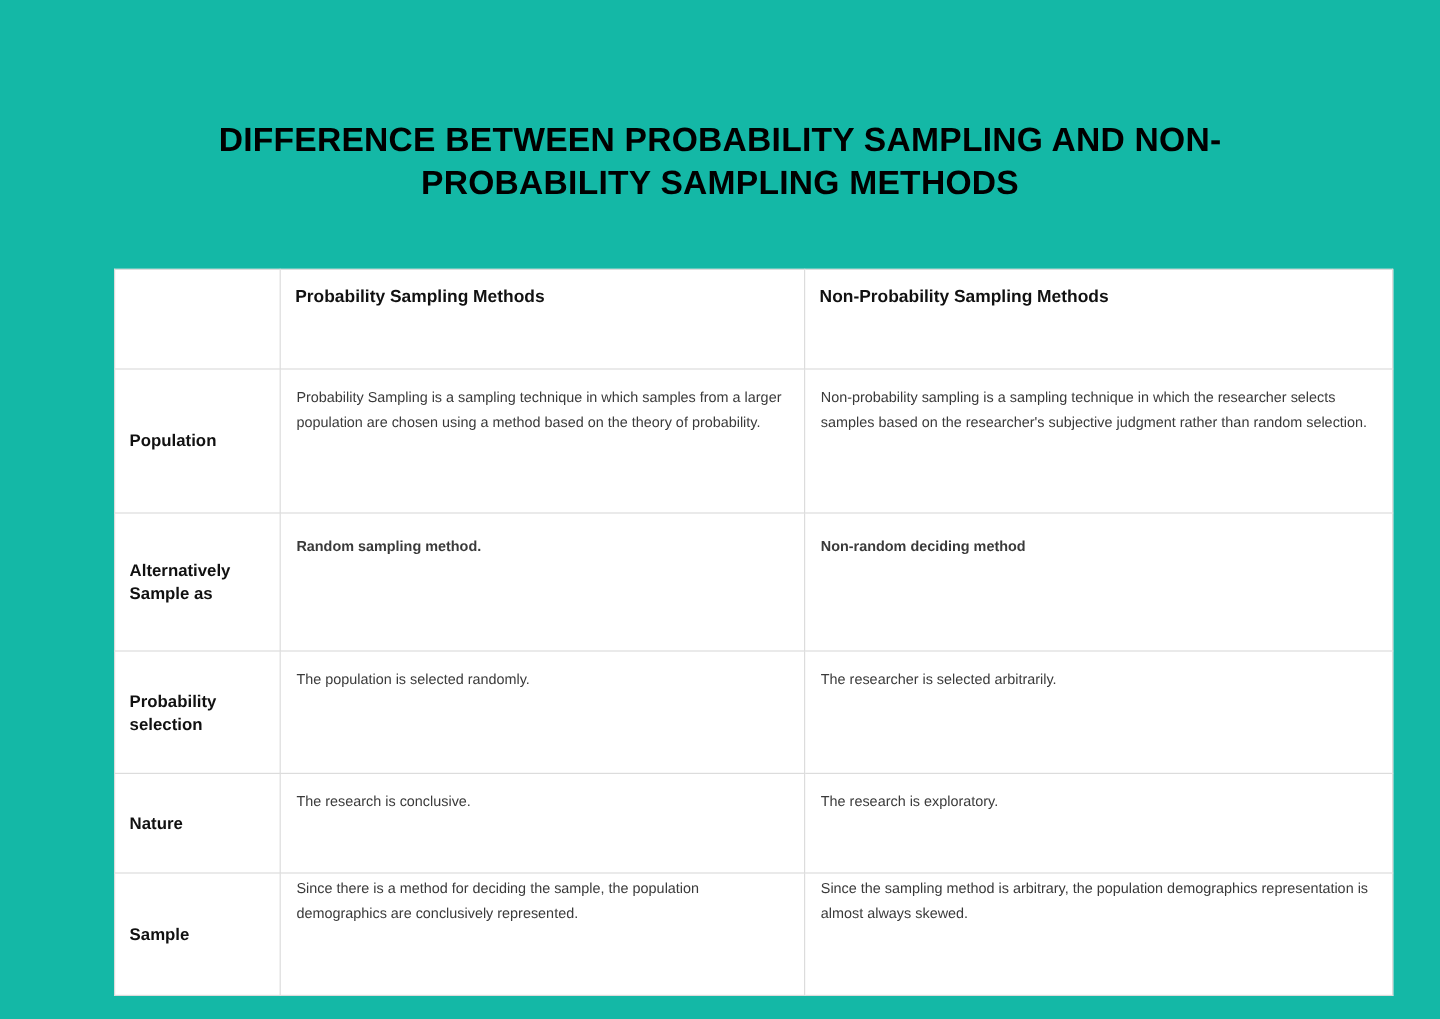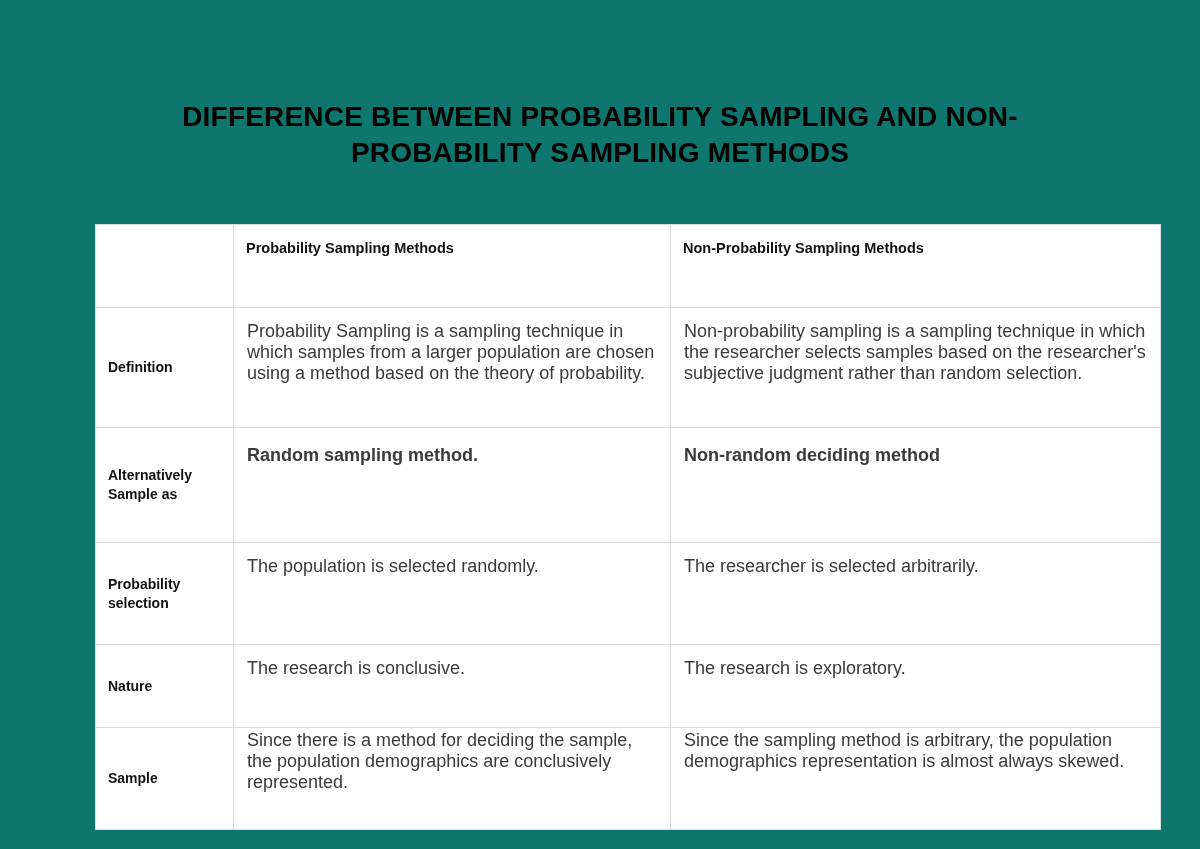--- a/index.html
+++ b/index.html
@@ -14,21 +14,21 @@
     font-family: "Liberation Sans", sans-serif;
     color: #333333;
     overflow: hidden;
     position: relative;
   }
 
   .page {
     position: relative;
     width: 1200px;
     height: 849px;
-    background: #0f766e;
+    background: #14b8a6;
   }
 
   
   .doc-title {
     position: absolute;
     left: 170px;
     top: 99px;
     width: 860px;
     text-align: center;
     font-family: "Liberation Sans", sans-serif;
@@ -78,21 +78,21 @@
     font-weight: bold;
     font-size: 14px;
     line-height: 19px;
     color: #111111;
     vertical-align: middle;
   }
 
   
   .body-cell {
     padding: 13px 14px 12px 13px;
-    font-size: 18px;
+    font-size: 12px;
     line-height: 21px;
     color: #3a3a3a;
     vertical-align: top;
   }
 
   
   tr.row-header td { height: 56px; }
   tr.row-definition td { height: 94px; }
   tr.row-alternatively td { height: 85px; font-weight: bold; }
   tr.row-population td { height: 76px; }
@@ -135,21 +135,21 @@
       <col class="col-nprob">
     </colgroup>
     <tbody>
       <tr class="row-header">
         <td class="hdr-cell hdr-blank"></td>
         <td class="hdr-cell">Probability Sampling Methods</td>
         <td class="hdr-cell">Non-Probability Sampling Methods</td>
       </tr>
 
       <tr class="row-definition">
-        <td class="attr-cell">Definition</td>
+        <td class="attr-cell">Population</td>
         <td class="body-cell">Probability Sampling is a sampling technique in which samples from a larger population are chosen using a method based on the theory of probability.</td>
         <td class="body-cell">Non-probability sampling is a sampling technique in which the researcher selects samples based on the researcher's subjective judgment rather than random selection.</td>
       </tr>
 
       <tr class="row-alternatively">
         <td class="attr-cell">Alternatively Sample as</td>
         <td class="body-cell">Random sampling method.</td>
         <td class="body-cell">Non-random deciding method</td>
       </tr>
 

